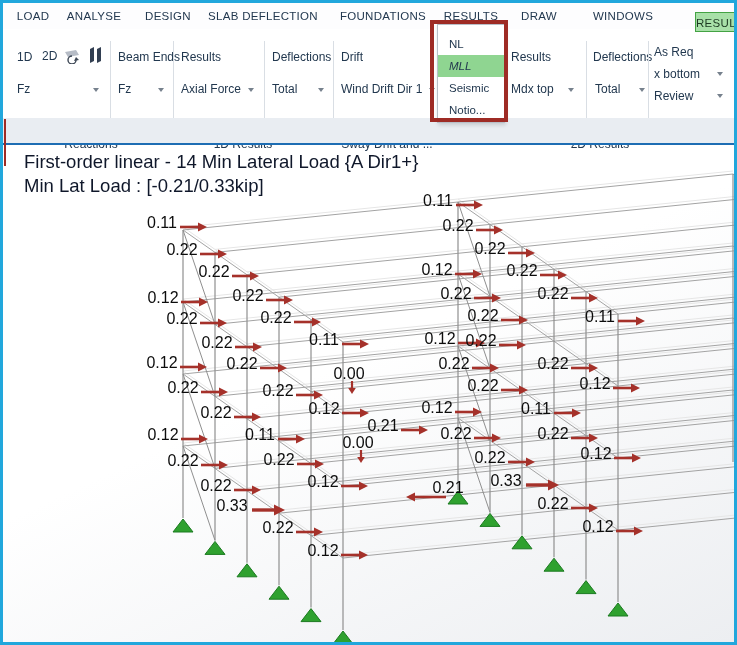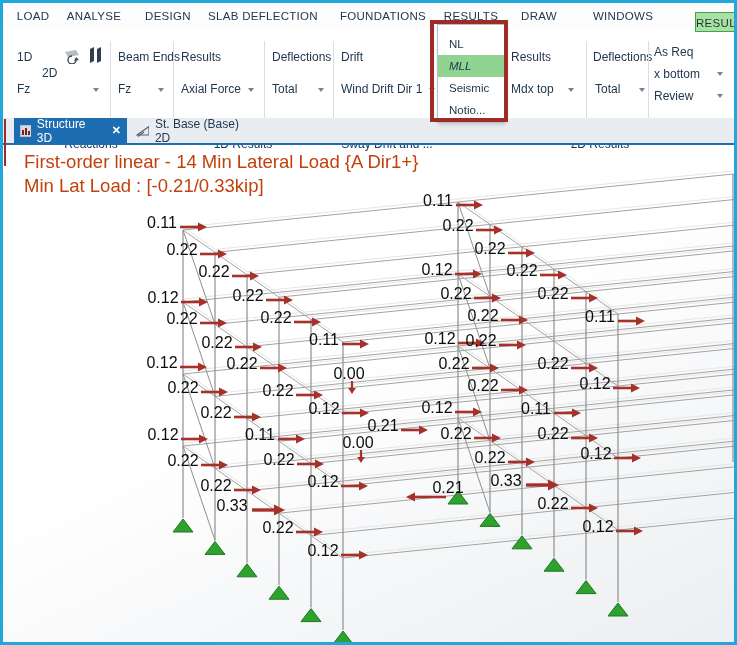--- a/index.html
+++ b/index.html
@@ -41,21 +41,21 @@
   .tab{position:absolute;top:0;height:25px;display:flex;align-items:center;gap:6px;
        font-size:12px;color:var(--ink);box-sizing:border-box;padding:0 6px;}
   .tab.active{background:var(--active_tab);color:#fff;}
   .tab .close{margin-left:8px;font-size:11px;font-weight:bold;}
 
   
   #canvasbg{position:absolute;left:3px;top:145px;right:3px;bottom:3px;z-index:0;
        background:linear-gradient(155deg,#ffffff 45%,#eceef1 100%);}
   #structure-svg{position:absolute;left:0;top:0;width:737px;height:645px;z-index:1;}
   #view-title{position:absolute;left:24px;top:150px;z-index:2;font-size:18.5px;line-height:24px;
-       color:#c2410c;white-space:nowrap;}
+       color:#0f172a;white-space:nowrap;}
 </style>
 </head>
 <body>
 
 <div id="win">
 
   <div id="canvasbg"></div>
   <svg id="structure-svg" viewBox="0 0 737 645">
       <g>
         <line x1="183" y1="443" x2="215" y2="465.4" stroke="#e6e6e6" stroke-width="1"></line>
@@ -572,21 +572,21 @@
     <span class="mi" style="left:260px">SLAB DEFLECTION</span>
     <span class="mi" style="left:380px">FOUNDATIONS</span>
     <span class="mi" style="left:468px">RESULTS</span>
     <span class="mi" style="left:536px">DRAW</span>
     <span class="mi" style="left:620px">WINDOWS</span>
     <span class="mi" id="mi-results">RESULTS</span>
   </div>
 
   <div id="ribbon">
     <span class="rl" style="left:14px;top:12px">1D</span>
-    <span class="rl" style="left:39px;top:28px">2D</span>
+    <span class="rl" style="left:39px;top:11px">2D</span>
     <svg class="a" style="left:61px;top:9px" width="17" height="17">
       <polygon points="1,5 12,3 15,8 4,10" fill="#b6bcc6"></polygon>
       <path d="M8 9 a4 4 0 1 0 4 4" fill="none" stroke="#3c4654" stroke-width="1.4"></path>
       <polygon points="12,10 15,13 10,14" fill="#3c4654"></polygon>
     </svg>
     <svg class="a" style="left:85px;top:8px" width="16" height="18">
       <polygon points="2,3 6,1 6,15 2,17" fill="#323f52"></polygon>
       <polygon points="9,3 13,1 13,15 9,17" fill="#323f52"></polygon>
     </svg>
     <span class="rl" style="left:14px;top:44px">Fz</span>
@@ -634,33 +634,16 @@
   <div id="dropdown-panel">
     <div class="dd-item">NL</div>
     <div class="dd-item selected">MLL</div>
     <div class="dd-item">Seismic</div>
     <div class="dd-item">Notio...</div>
   </div>
   <div id="red-box"></div>
   <div id="stray-mark"></div>
 
   <div id="tabbar">
-    <div class="tab active" style="left:11px;width:113px">
-      <svg width="12" height="12">
-        <rect x="0.5" y="0.5" width="11" height="11" fill="#d6d9de" stroke="#b9bec7"></rect>
-        <rect x="2" y="5" width="2" height="5" fill="#7e1f1f"></rect>
-          <rect x="5" y="3" width="2" height="7" fill="#7e1f1f"></rect>
-        <rect x="8" y="6" width="2" height="4" fill="#7e1f1f"></rect>
-      </svg>
-      <span>Structure 3D</span>
-      <span class="close">✕</span>
-    </div>
-    <div class="tab" style="left:127px;width:119px">
-      <svg width="15" height="12">
-        <path d="M1 10 L13 1.5 L13 10 Z" fill="#e8ecf0" stroke="#55636f" stroke-width="1.2"></path>
-        <path d="M2 11.5 L8 7" stroke="#55636f" stroke-width="1.2"></path>
-      </svg>
-      <span>St. Base (Base) 2D</span>
-    </div>
   </div>
 
   <div class="border-overlay"></div>
 </div>
 
 </body></html>

